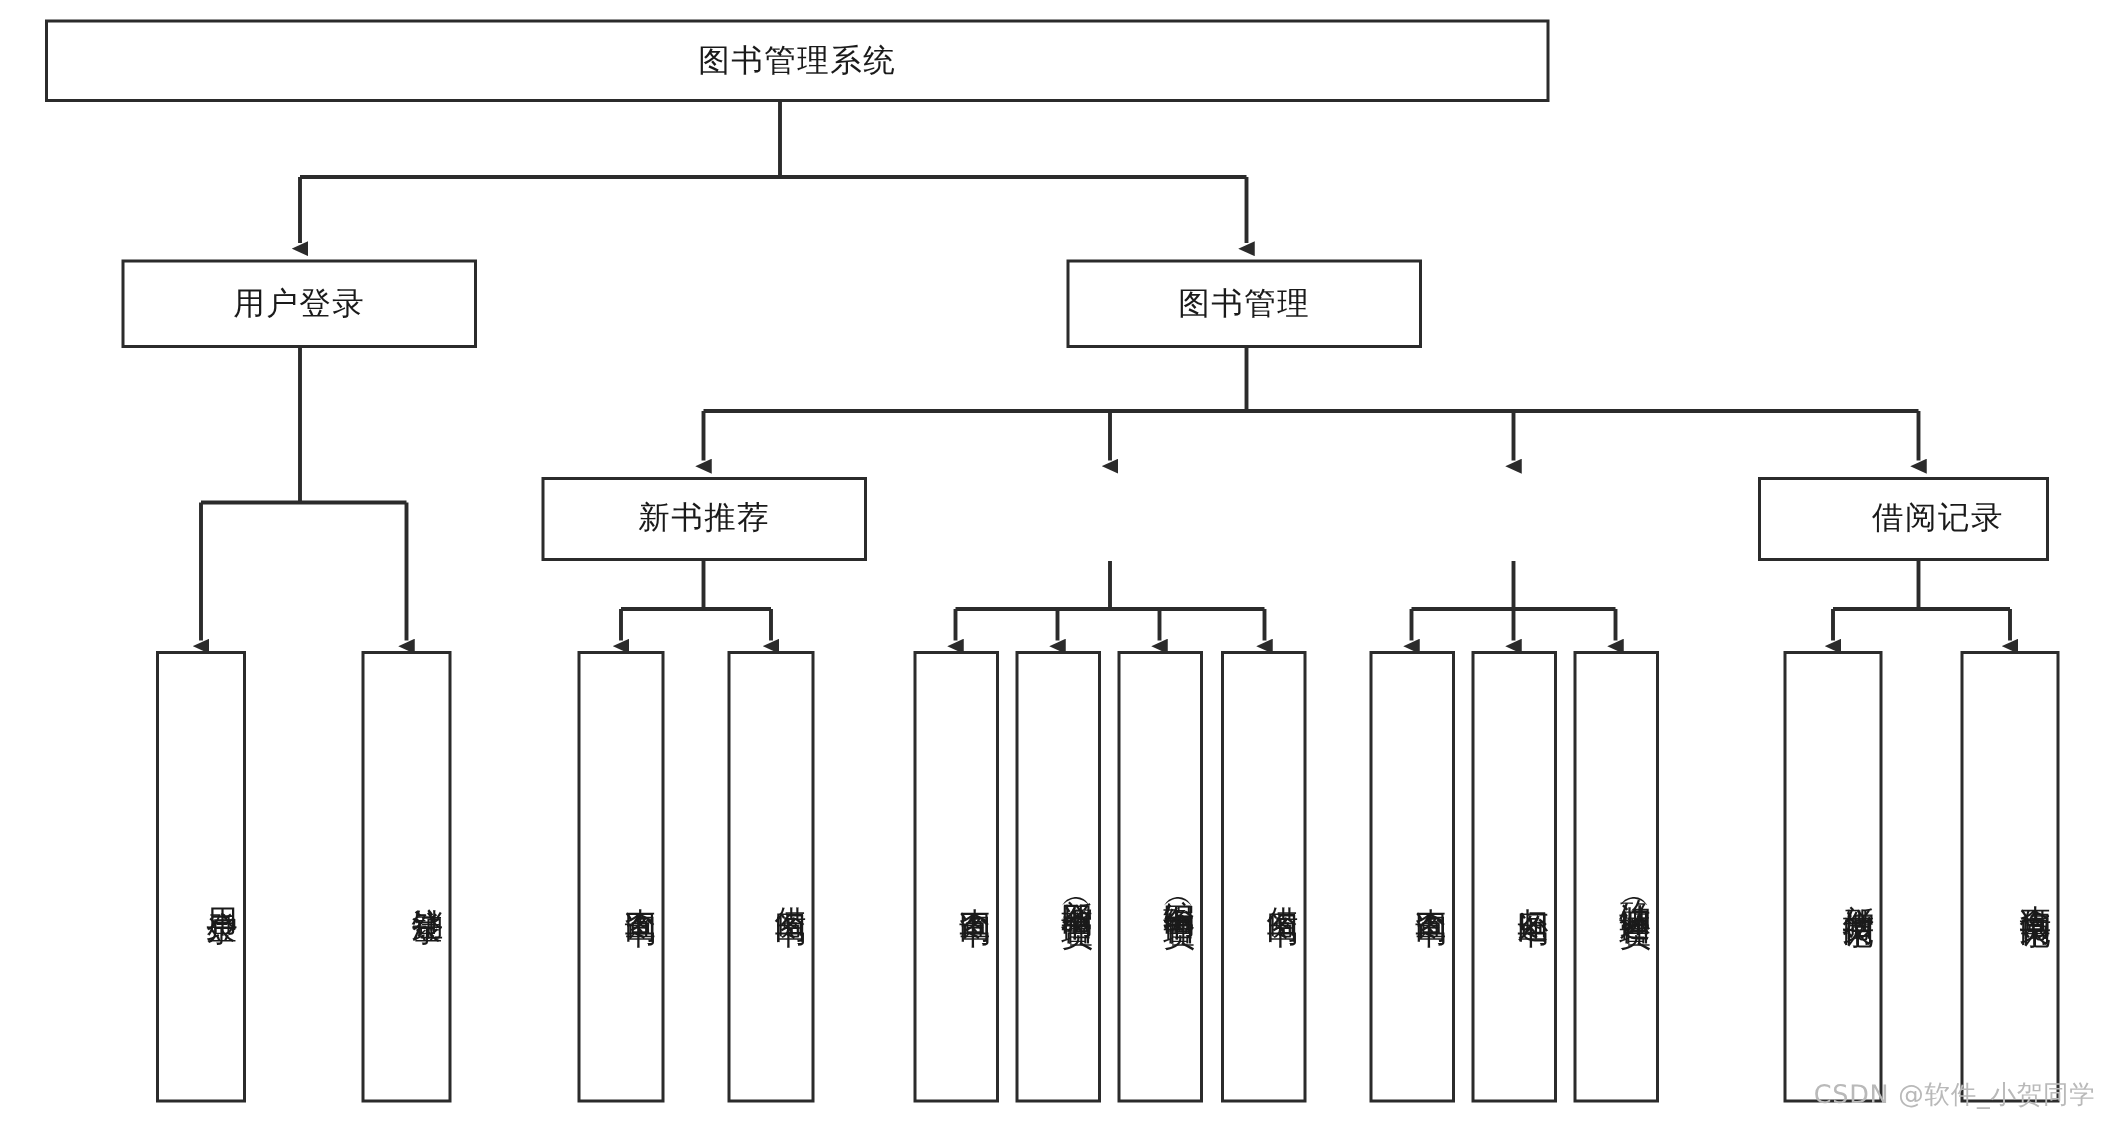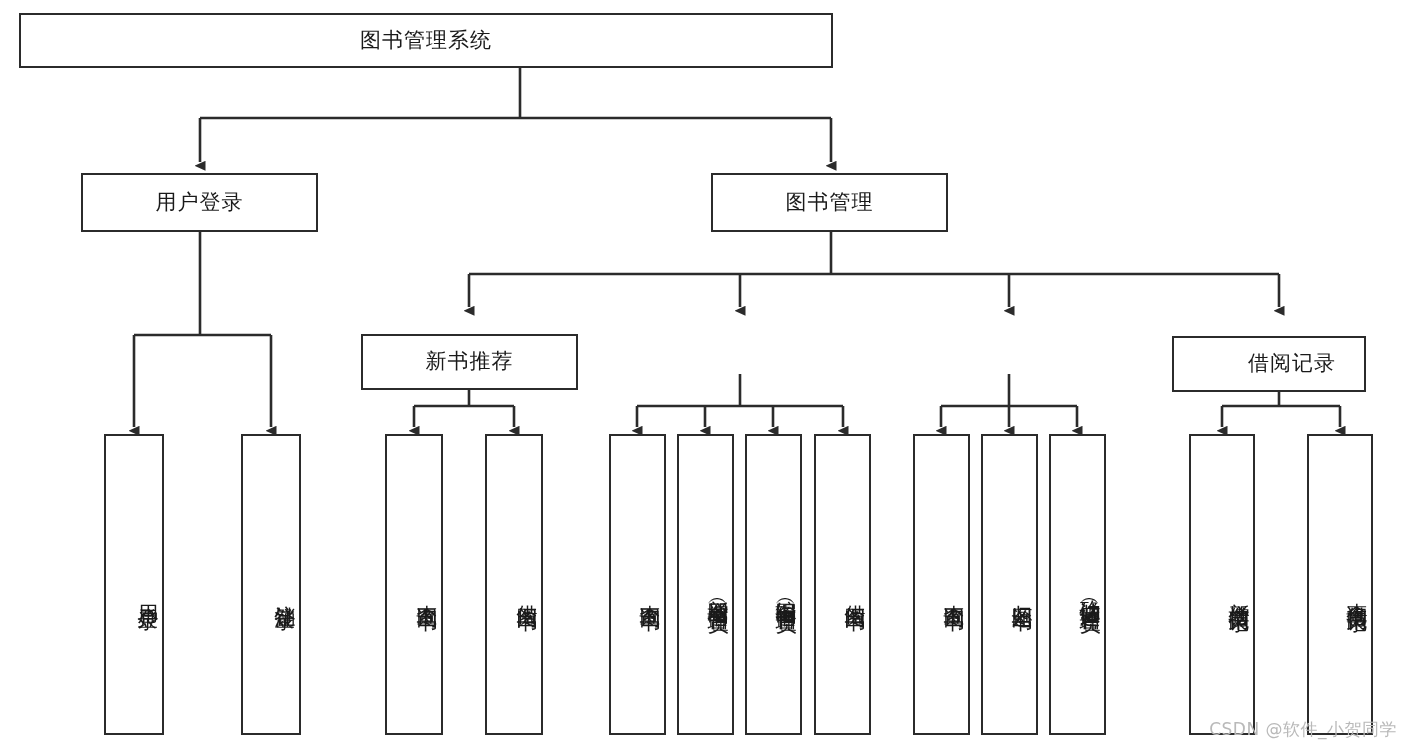--- a/index.html
+++ b/index.html
@@ -126,39 +126,39 @@
     </g>
 
     <g stroke="#2b2b2b" stroke-width="2.6" fill="none">
       <path d="M1279,374 L1279,406"></path>
       <path d="M1222,406 L1340,406"></path>
       <path d="M1222,406 L1222,427" marker-end="url(#arrow)"></path>
       <path d="M1340,406 L1340,427" marker-end="url(#arrow)"></path>
     </g>
   </svg>
 
-  <div class="node horiz" style="left:19px; top:13px; width:814px; height:55px;">
+  <div class="node horiz" style="left:30px; top:13px; width:1003px; height:55px;">
     <span>图书管理系统</span>
   </div>
 
   <div class="node horiz" style="left:81px; top:173px; width:237px; height:59px;">
     <span>用户登录</span>
   </div>
 
   <div class="node horiz" style="left:711px; top:173px; width:237px; height:59px;text-align:center;">
     <span>图书管理</span>
   </div>
 
-  <div class="node horiz" style="left:361px; top:318px; width:217px; height:56px;margin-top:16px;">
+  <div class="node horiz" style="left:361px; top:318px; width:217px; height:56px;">
     <span>新书推荐</span>
   </div>
 
 
 
-  <div class="node horiz" style="left:1172px; top:336px; width:194px; height:56px;padding-left:46px;">
+  <div class="node horiz" style="left:1172px; top:318px; width:194px; height:56px;padding-left:46px;">
     <span>借阅记录</span>
   </div>
 
   <div class="node vert" style="left:104px; top:434px; width:60px; height:301px;">
     <span class="vtext">用户登录</span>
   </div>
 
   <div class="node vert" style="left:241px; top:434px; width:60px; height:301px;">
     <span class="vtext">注销登录</span>
   </div>

